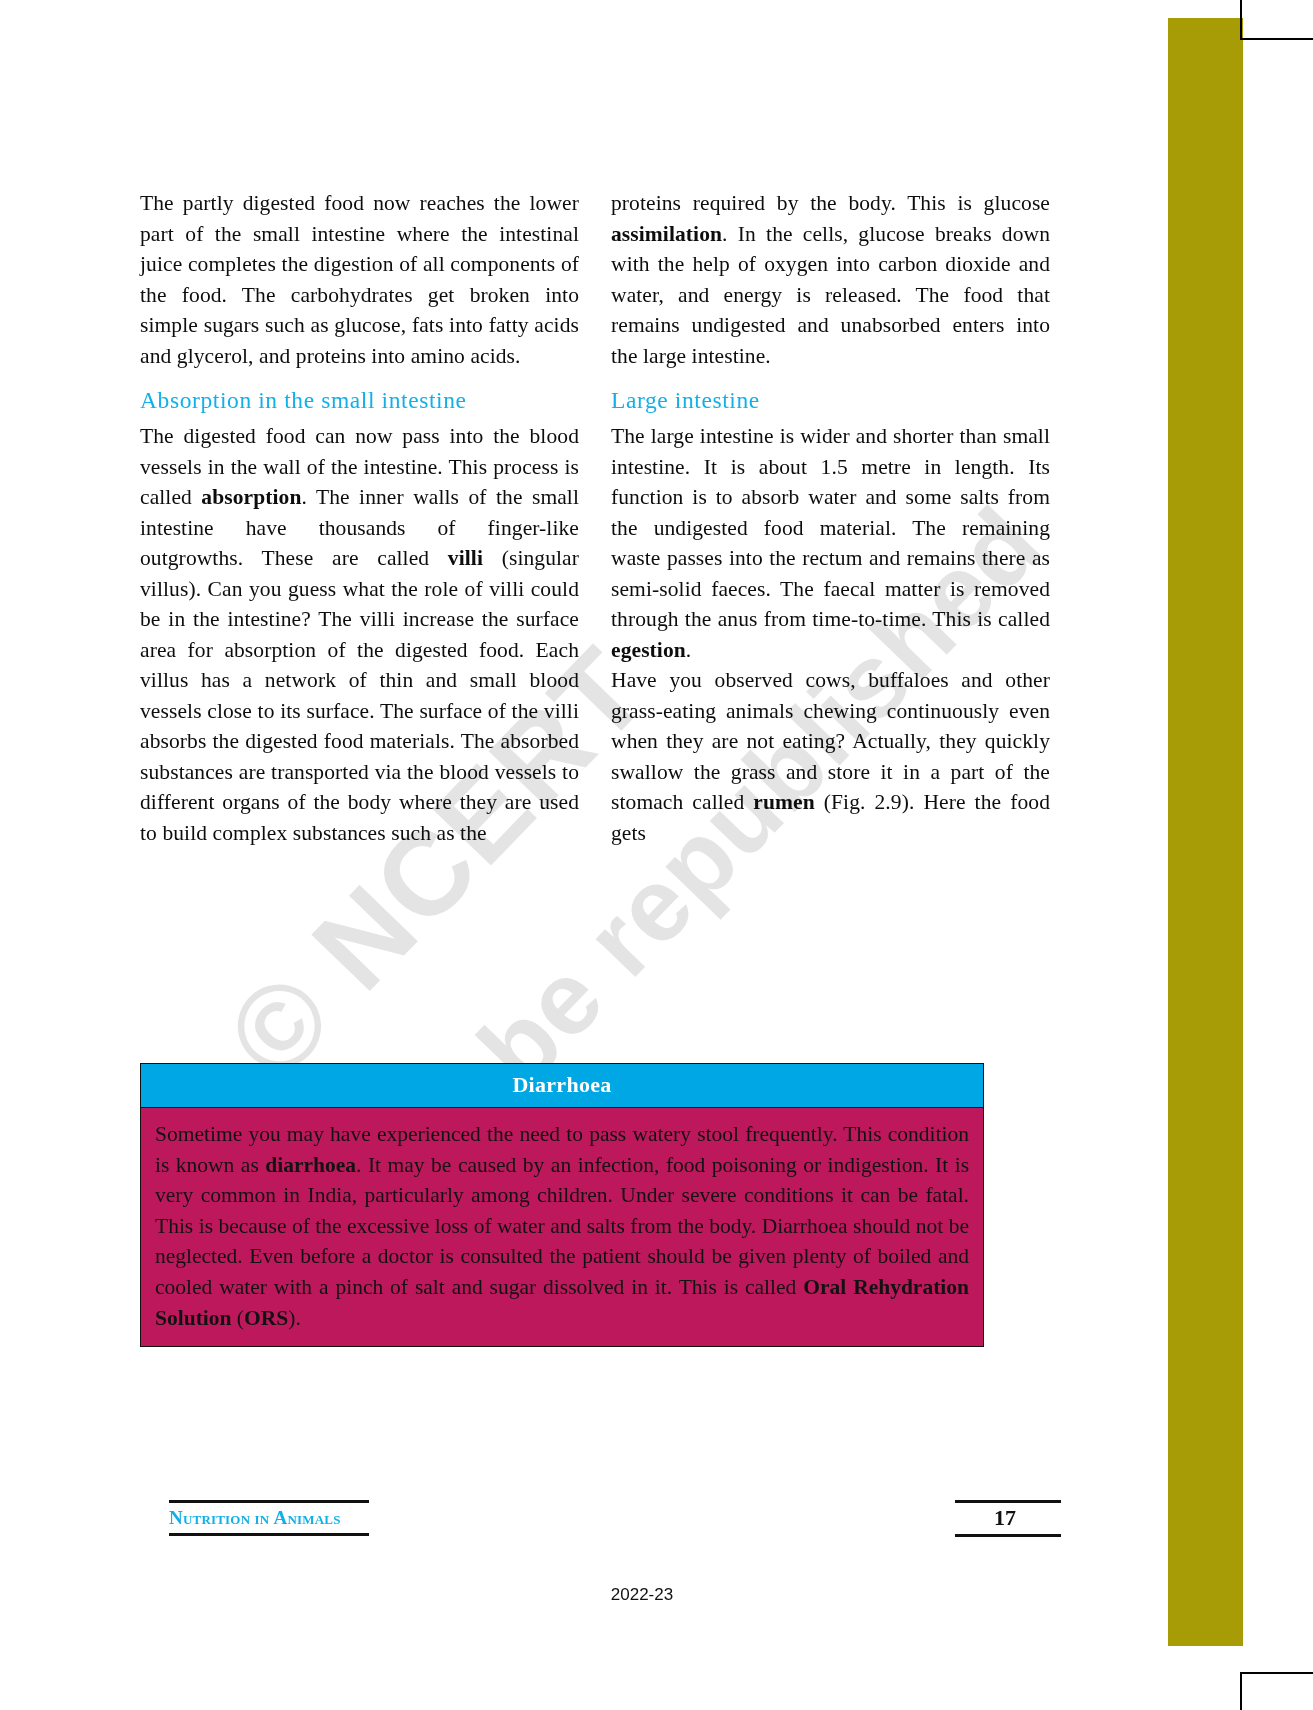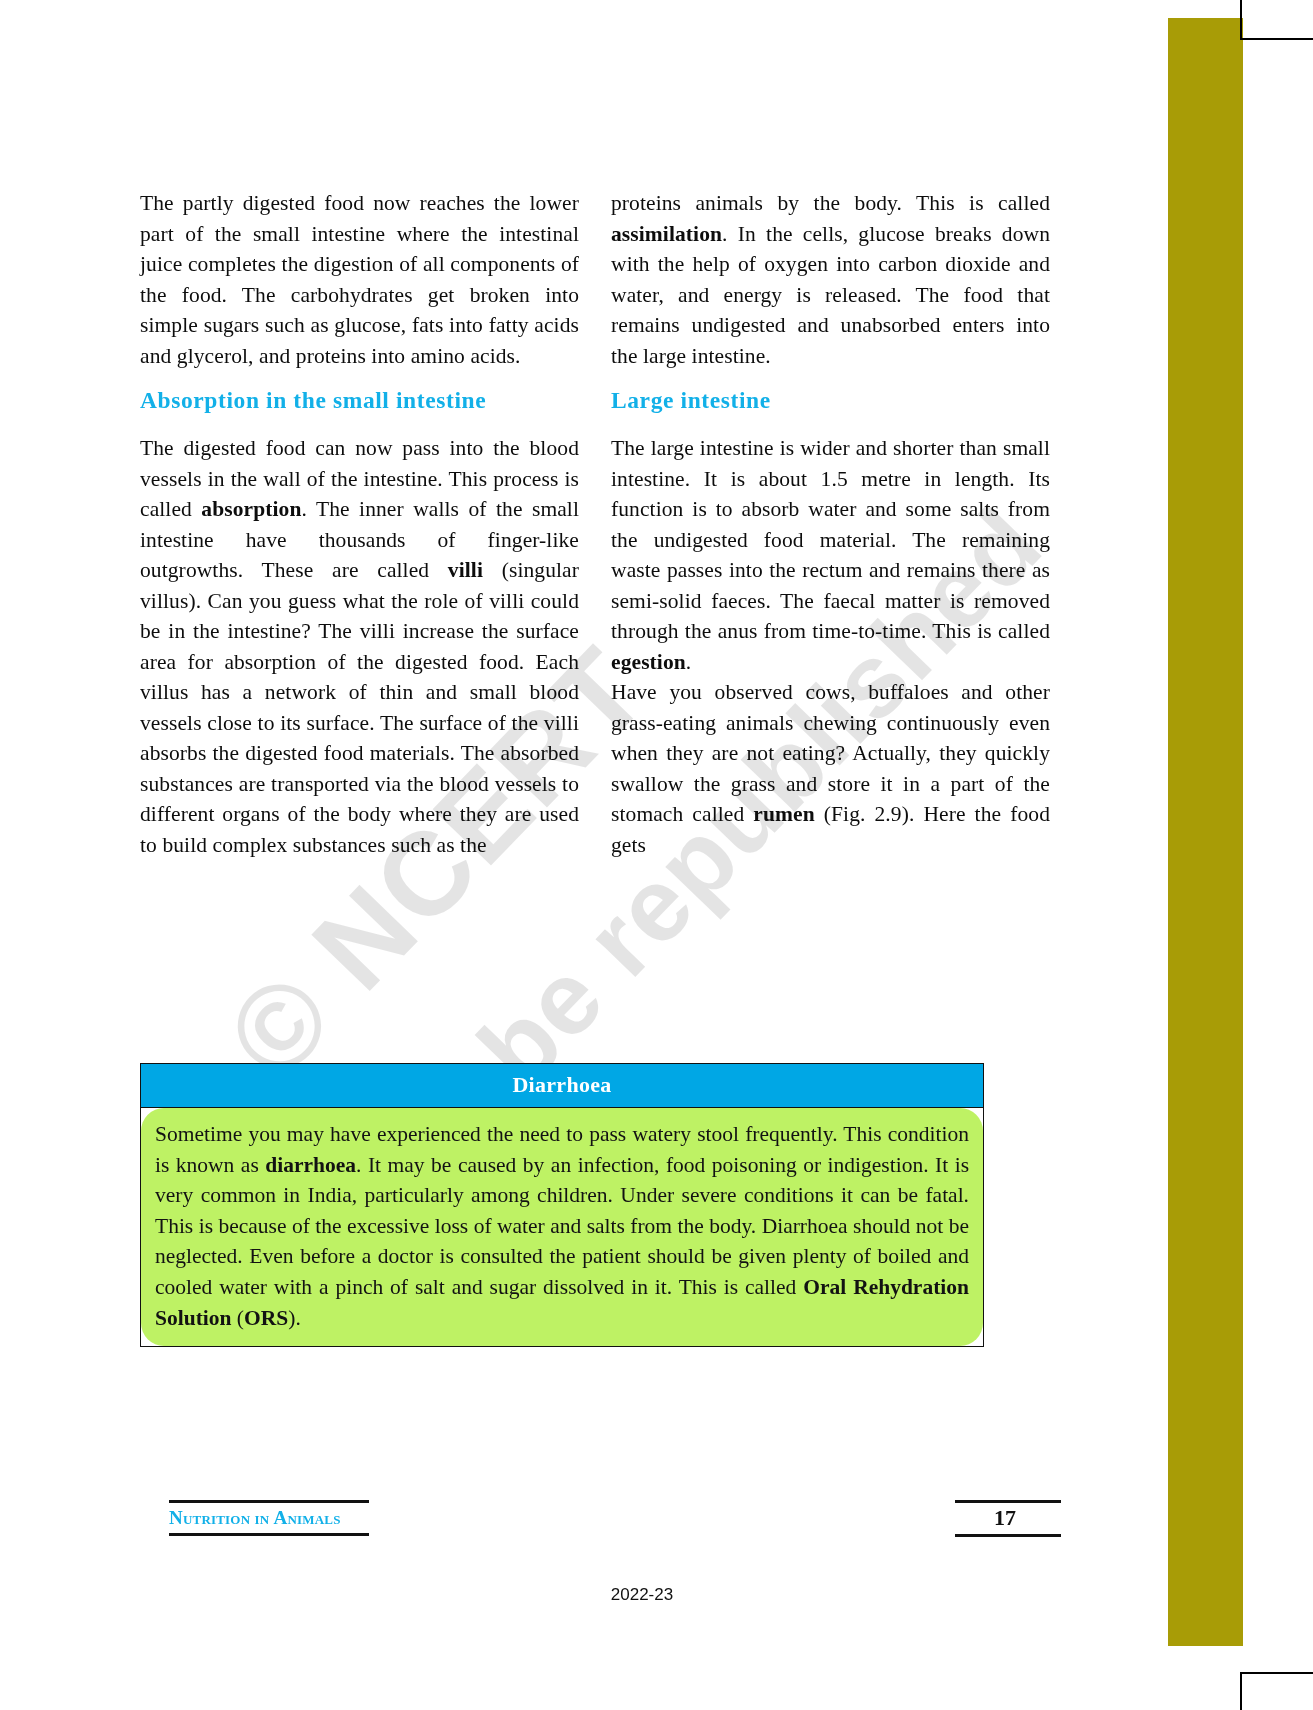--- a/index.html
+++ b/index.html
@@ -90,24 +90,24 @@
   p.body {
     margin: 0 0 0 0;
     font-size: 21.5px;
     line-height: 30.5px;
     text-align: justify;
     color: #0d0d0d;
     letter-spacing: 0.1px;
   }
 
   h3.sub {
-    margin: 13px 0 16px 0;
+    margin: 13px 0 4px 0;
     font-size: 23.5px;
     line-height: 33px;
-    font-weight: bold;
+    font-weight: normal;
     color: #12b0e8;
     letter-spacing: 0.6px;
   }
 
   h2.section {
     margin: 16px 0 10px 0;
     font-size: 24px;
     line-height: 31px;
     font-weight: bold;
     color: #e01a7f;
@@ -139,23 +139,22 @@
     background: #00a7e5;
     color: #ffffff;
     font-weight: bold;
     font-size: 22px;
     text-align: center;
     padding: 8px 0 9px 0;
     border-bottom: 1.5px solid #111111;
     letter-spacing: 0.3px;
   }
   .box-body {
-    background: #bef264;
+    background: #be185d;
     padding: 11px 14px 13px 14px;
-    border-radius: 23px;
   }
   .box-body p {
     margin: 0;
     font-size: 21.5px;
     line-height: 30.6px;
     text-align: justify;
     color: #121212;
   }
 
   
@@ -238,21 +237,21 @@
 
       <div class="col">
         <p class="body">The partly digested food now reaches the lower part of the small intestine where the intestinal juice completes the digestion of all components of the food. The carbohydrates get broken into simple sugars such as glucose, fats into fatty acids and glycerol, and proteins into amino acids.</p>
 
         <h3 class="sub">Absorption in the small intestine</h3>
 
         <p class="body"><span>The digested food can now pass into the blood vessels in the wall of the intestine. This process is called </span><b>absorption</b><span>. The inner walls of the small intestine have thousands of finger-like outgrowths. These are called </span><b>villi</b><span> (singular villus). Can you guess what the role of villi could be in the intestine? The villi increase the surface area for absorption of the digested food. Each villus has a network of thin and small blood vessels close to its surface. The surface of the villi absorbs the digested food materials. The absorbed substances are transported via the blood vessels to different organs of the body where they are used to build complex substances such as the</span></p>
       </div>
 
       <div class="col">
-        <p class="body"><span>proteins animals by the body. This is called </span><b>assimilation</b><span>. In the cells, glucose breaks down with the help of oxygen into carbon dioxide and water, and energy is released. The food that remains undigested and unabsorbed enters into the large intestine.</span></p>
+        <p class="body"><span>proteins required by the body. This is glucose </span><b>assimilation</b><span>. In the cells, glucose breaks down with the help of oxygen into carbon dioxide and water, and energy is released. The food that remains undigested and unabsorbed enters into the large intestine.</span></p>
 
         <h3 class="sub">Large intestine</h3>
 
         <p class="body"><span>The large intestine is wider and shorter than small intestine. It is about 1.5 metre in length. Its function is to absorb water and some salts from the undigested food material. The remaining waste passes into the rectum and remains there as semi-solid faeces. The faecal matter is removed through the anus from time-to-time. This is called </span><b>egestion</b><span>.</span></p>
 
 
         <p class="body"><span>Have you observed cows, buffaloes and other grass-eating animals chewing continuously even when they are not eating? Actually, they quickly swallow the grass and store it in a part of the stomach called </span><b>rumen</b><span> (Fig. 2.9). Here the food gets</span></p>
       </div>
 
     </div>

